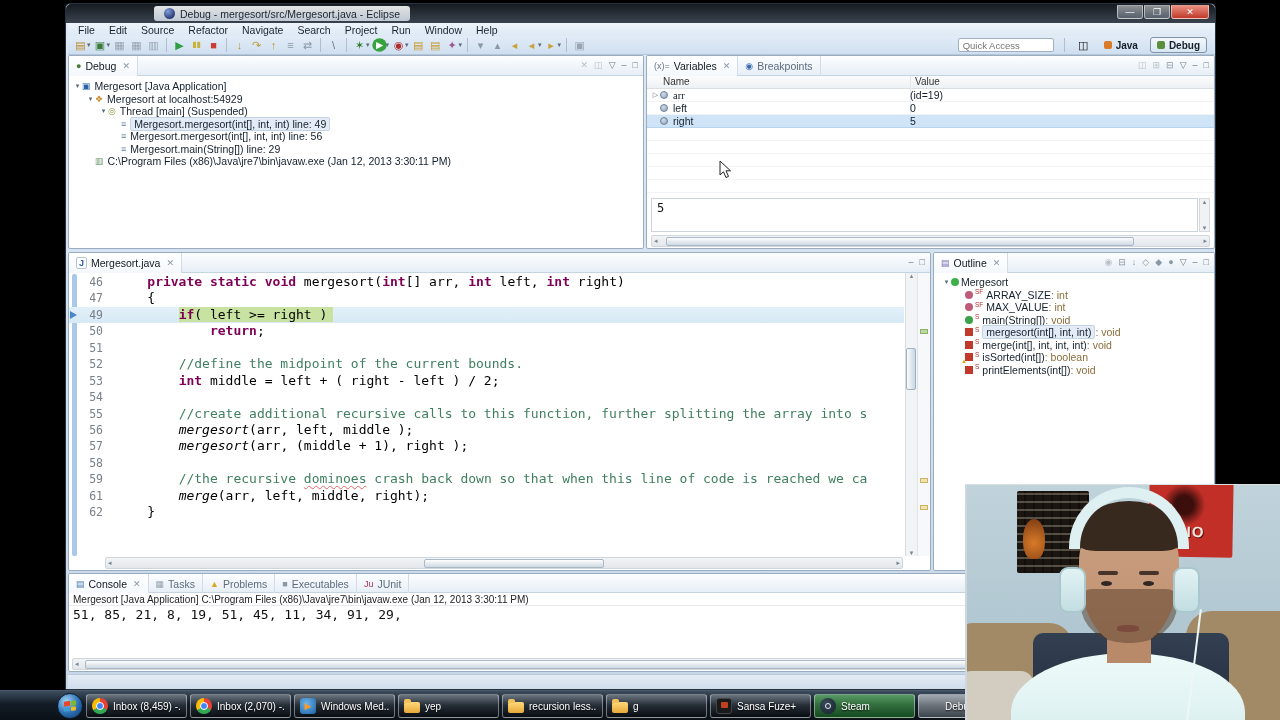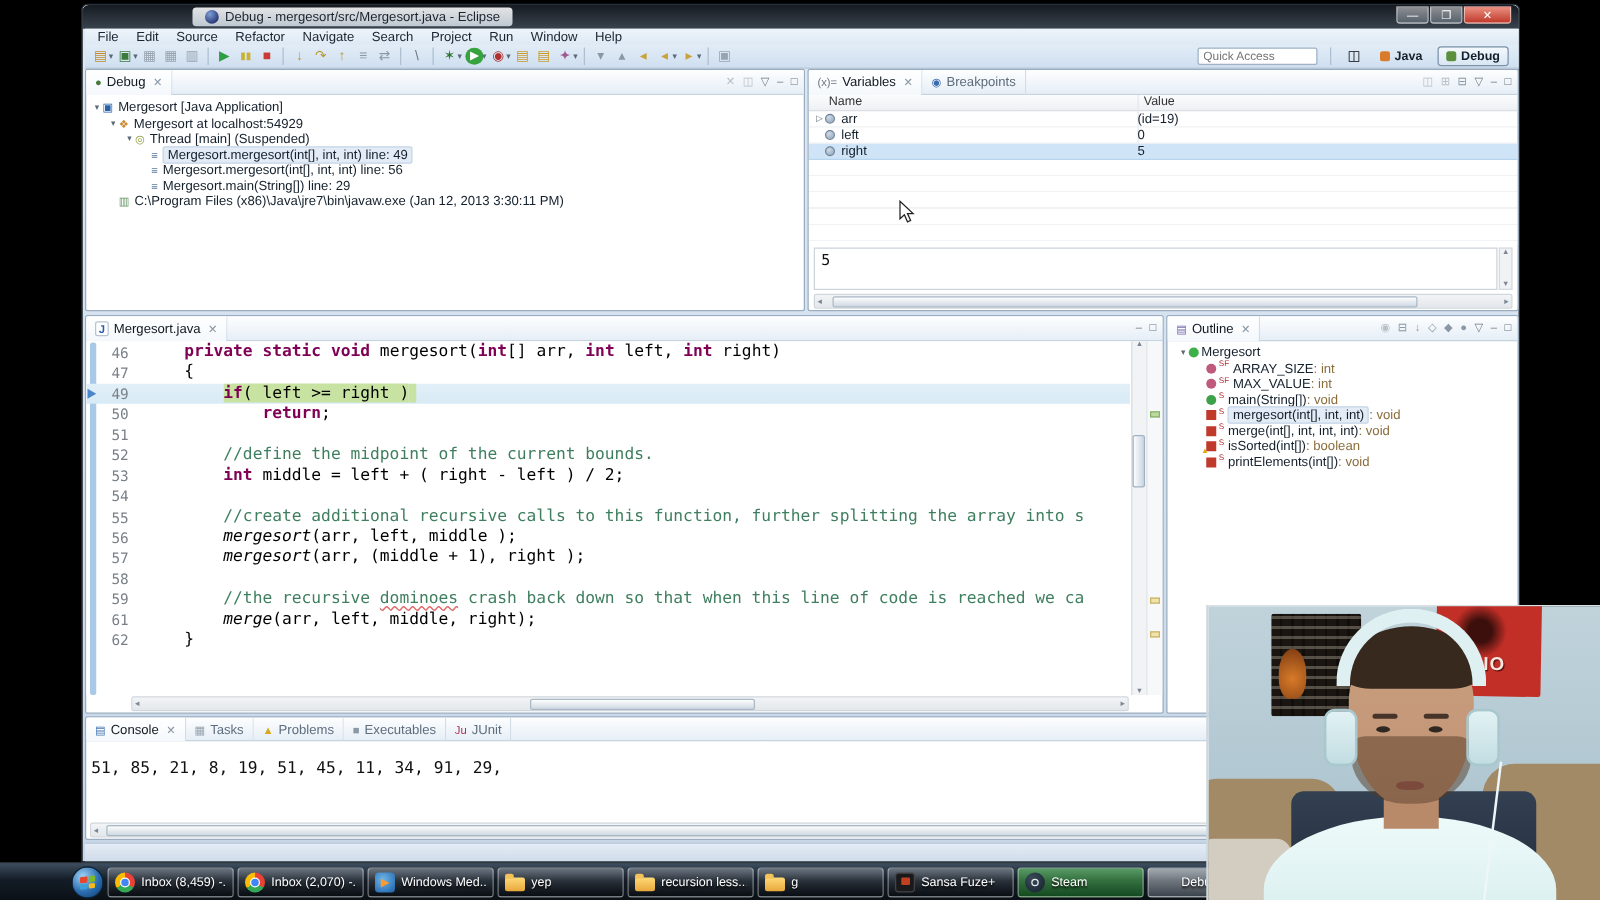--- a/index.html
+++ b/index.html
@@ -303,21 +303,21 @@
       </div>
     <div class="cols-hdr">
       <span style="position:absolute;left:16px;">Name</span>
       <span style="position:absolute;left:268px;">Value</span>
     </div>
     <div style="position:absolute;left:263px;top:20px;bottom:55px;width:1px;background:#e4e8ec;"></div>
     <div class="v-grid" id="variables-rows" style="top:33px;">
         <div class="v-row">
           <span class="tw" style="margin-left: 4px;">▷</span>
           <span class="var-dot"></span>
-          <span style="flex: 0 0 215px;">arr</span>
+          <span style="flex: 0 0 215px; font-family: Liberation Serif, serif;">arr</span>
           <span style="padding-left: 22px;">(id=19)</span>
         </div>
         <div class="v-row">
           <span class="tw" style="margin-left: 4px;"></span>
           <span class="var-dot"></span>
           <span style="flex: 0 0 215px;">left</span>
           <span style="padding-left: 22px;">0</span>
         </div>
         <div class="v-row sel">
           <span class="tw" style="margin-left: 4px;"></span>
@@ -486,20 +486,21 @@
         </div>
         <div class="vtab inactive" style="height: 19px;">
           <span class="tab-ic" style="color: rgb(138, 151, 165);">■</span>
           <span>Executables</span>
         </div>
         <div class="vtab inactive" style="height: 19px;">
           <span class="tab-ic" style="color: rgb(176, 48, 80);">Ju</span>
           <span>JUnit</span>
         </div>
       </div>
+    <div class="c-info">Mergesort [Java Application] C:\Program Files (x86)\Java\jre7\bin\javaw.exe (Jan 12, 2013 3:30:11 PM)</div>
     <div class="c-out">51, 85, 21, 8, 19, 51, 45, 11, 34, 91, 29,</div>
     <div class="h-scroll" style="left:3px;right:3px;top:84px;">
         <span>◂</span>
         <span class="h-thumb" style="left:12px;width:92%;"></span>
         <span>▸</span>
       </div>
   </div>
 
   <div class="statusbar"></div>
 </div>

